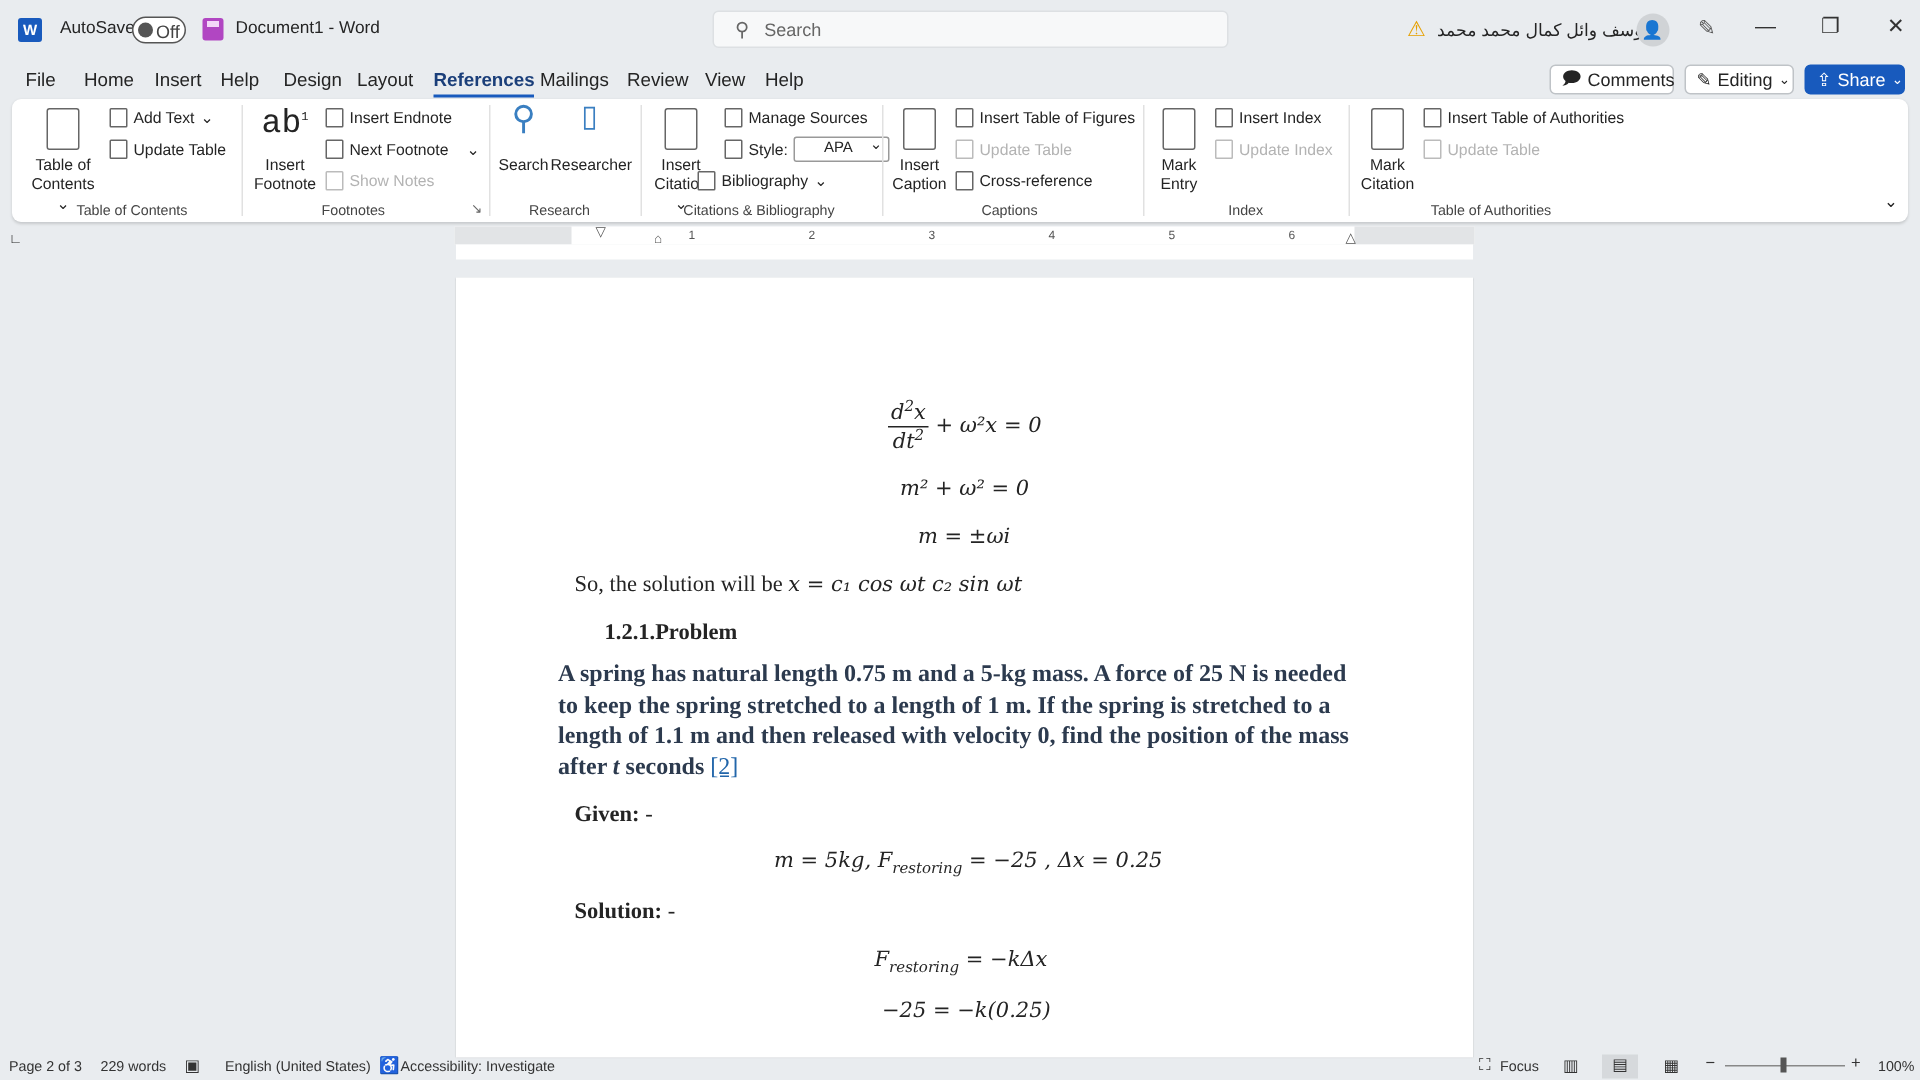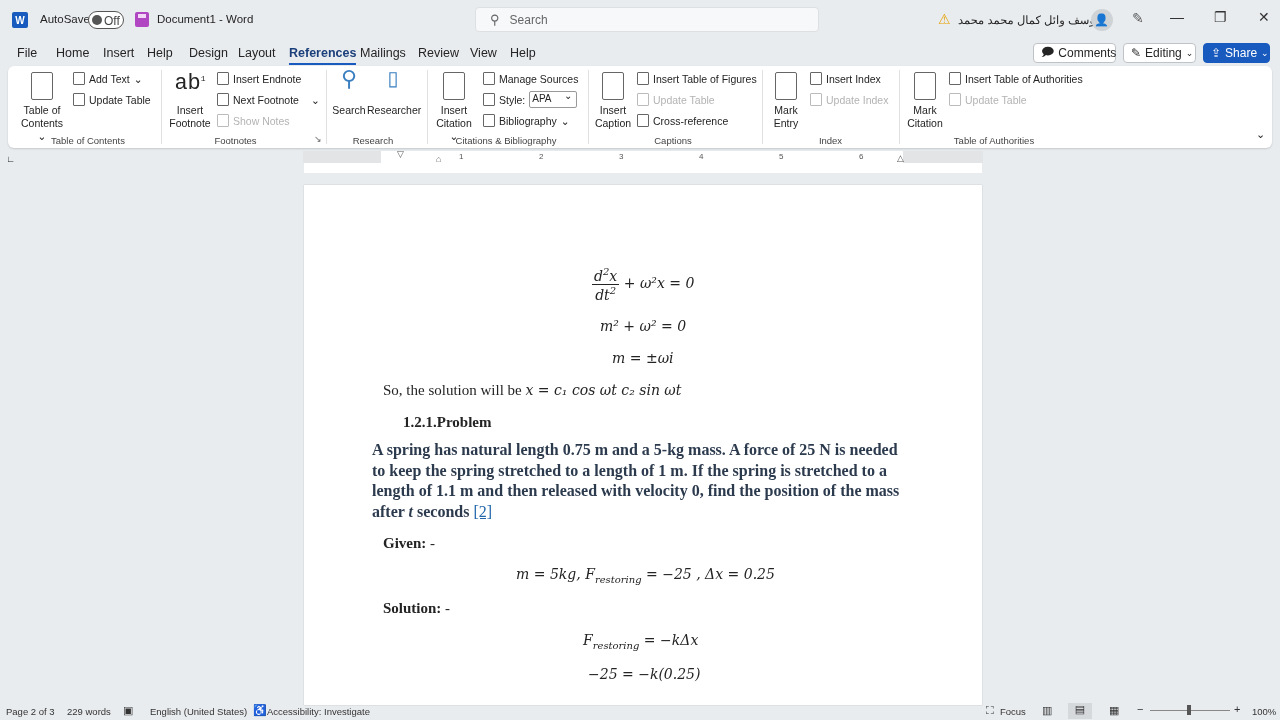--- a/index.html
+++ b/index.html
@@ -28,21 +28,21 @@
 .share{background:#185abd;color:#fff;border-color:#185abd}
 .ribbon{position:absolute;left:8px;top:66px;width:1264px;height:82px;background:#fff;border-radius:6px;box-shadow:0 1px 2px rgba(0,0,0,.15)}
 .group-label{position:absolute;top:69px;font-size:9.5px;color:#444;text-align:center}
 .sep{position:absolute;top:4px;width:1px;height:74px;background:#e1e1e1}
 .rb-small{position:absolute;font-size:10.5px;color:#242424;display:flex;align-items:center;gap:4px;white-space:nowrap}
 .rb-small.dis{color:#b3b3b3}
 .rb-small .i{width:12px;height:13px;border:1px solid #666;border-radius:1px;background:#fff;display:inline-block;flex:none}
 .rb-small.dis .i{border-color:#bbb}
 .rb-big{position:absolute;font-size:10.5px;text-align:center;line-height:13px;color:#242424}
 .rb-big .bi{margin:0 auto 4px;width:22px;height:28px;border:1px solid #666;border-radius:2px;background:#fff;position:relative}
-.styleselect{display:inline-block;width:48px;height:17px;border:1px solid #999;border-radius:2px;font-size:10px;padding:1px 2px;position:relative}
+.styleselect{display:inline-block;width:64px;height:17px;border:1px solid #999;border-radius:2px;font-size:10px;padding:1px 19px;position:relative}
 .styleselect::after{content:"⌄";position:absolute;right:4px;top:-2px;font-size:10px}
 .ruler{position:absolute;left:303px;top:151px;width:680px;height:12px;background:#fff;font-size:8px;color:#555}
 .ruler .gray{position:absolute;top:0;height:12px;background:#e2e4e6}
 .ruler .num{position:absolute;top:1px}
 .vruler{position:absolute;left:3px;top:166px;width:12px;height:530px}
 .page{position:absolute;left:304px;top:185px;width:678px;height:520px;background:#fff;box-shadow:0 0 1px rgba(0,0,0,.25)}
 .prevpage{position:absolute;left:304px;top:163px;width:678px;height:10px;background:#fff}
 .math{font-family:"DejaVu Serif","Liberation Serif",serif;font-style:italic;font-size:14px;color:#242424}
 .eq{position:absolute;text-align:center;white-space:nowrap}
 .body-text{position:absolute;font-family:"Liberation Serif",serif;font-size:15px;color:#242424;white-space:nowrap}
@@ -147,21 +147,21 @@
   <div class="rb-big" style="left:424px;top:6px;width:44px"><div class="bi"></div><span>Insert</span><br><span>Citation</span> ⌄</div>
   <div class="rb-small" style="left:475px;top:6px">
       <span class="i"></span>
       <span>Manage Sources</span>
     </div>
   <div class="rb-small" style="left:475px;top:25px">
       <span class="i"></span>
       <span>Style:</span>
       <span class="styleselect">APA</span>
     </div>
-  <div class="rb-small" style="left:475px;top:48px"><span class="i"></span><span>Bibliography</span> ⌄</div>
+  <div class="rb-small" style="left:457px;top:48px"><span class="i"></span><span>Bibliography</span> ⌄</div>
   <span class="group-label" style="left:438px;width:120px">Citations &amp; Bibliography</span>
   <div class="sep" style="left:580px"></div>
 
   <div class="rb-big" style="left:585px;top:6px;width:40px"><div class="bi"></div><span>Insert</span><br><span>Caption</span></div>
   <div class="rb-small" style="left:629px;top:6px">
       <span class="i"></span>
       <span>Insert Table of Figures</span>
     </div>
   <div class="rb-small dis" style="left:629px;top:27px">
       <span class="i"></span>

